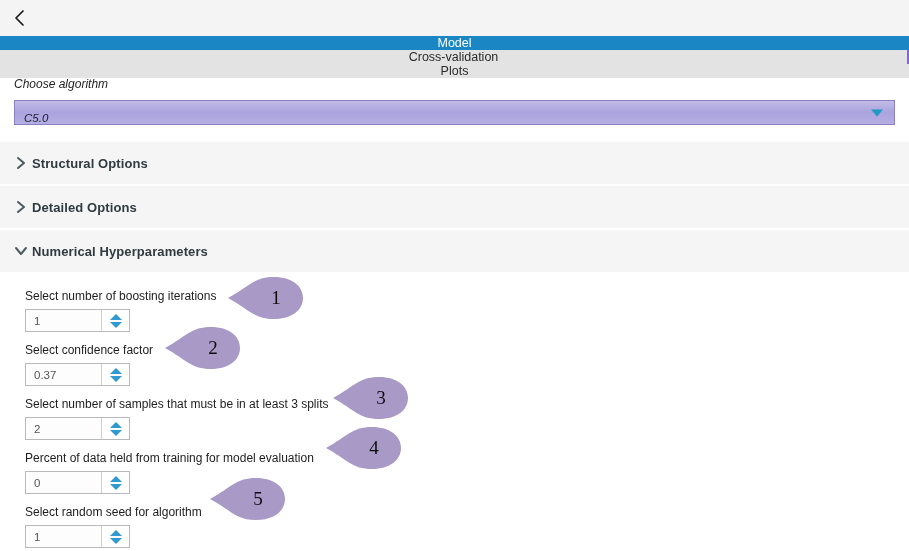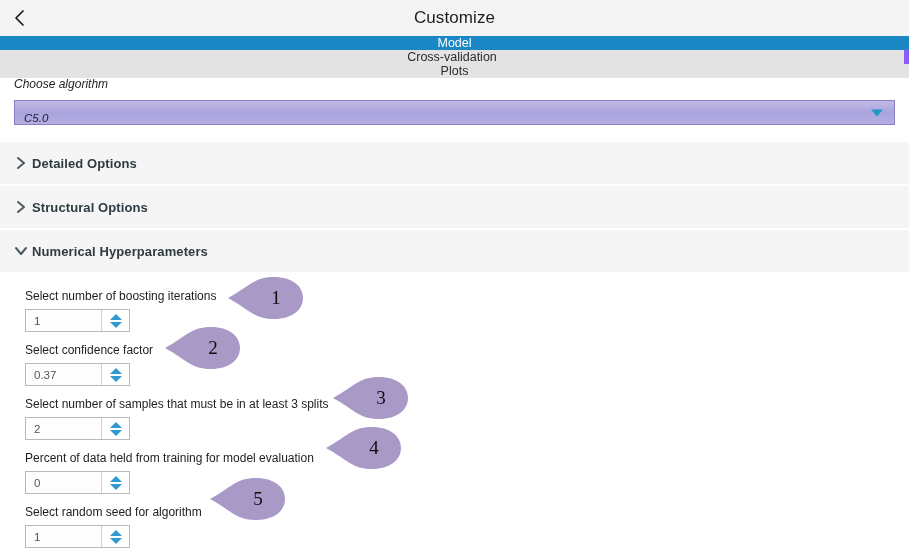--- a/index.html
+++ b/index.html
@@ -43,21 +43,21 @@
     border-bottom: 3px solid #1a87c4;
     flex-direction: column;
   }
   .tab {
     flex: 1 1 0;
     display: flex; align-items: center; justify-content: center;
     font-size: 12.5px;
     color: #2b2b2b;
     cursor: pointer;
     background: #e3e3e3;
-    border-right: 5px solid #8b5cf6;
+    border-right: 2px solid #8b5cf6;
     user-select: none;
   }
   .tab:last-child { border-right: none; }
   .tab.active {
     background: #1a87c4;
     color: #ffffff;
     border-right: none;
   }
 
   
@@ -194,21 +194,20 @@
 <div id="app">
 
   <div class="titlebar">
     <div class="back-btn">
       <span>
         <svg width="12" height="18" viewBox="0 0 12 18">
           <polyline points="9,2 2,9 9,16" fill="none" stroke="#1a1a1a" stroke-width="1.7" stroke-linecap="round" stroke-linejoin="round"></polyline>
         </svg>
       </span>
     </div>
-    <div class="title">Customize</div>
   </div>
 
   <div class="tabstrip">
     <div class="tab active">
       <span>Model</span>
     </div>
     <div class="tab">
       <span>Cross-validation</span>
     </div>
     <div class="tab">
@@ -218,41 +217,41 @@
 
   <div class="chooser">
     <div class="chooser-label">Choose algorithm</div>
     <div class="select-box">
       <span class="select-value">C5.0</span>
       <span class="select-arrow"></span>
     </div>
   </div>
 
   <div class="accordion">
+
+    <div class="acc-header">
+      <span class="acc-chevron">
+        <svg width="10" height="14" viewBox="0 0 10 14">
+          <polyline points="2,2 8,7 2,12" fill="none" stroke="#4c5b61" stroke-width="2" stroke-linecap="round" stroke-linejoin="round"></polyline>
+        </svg>
+      </span>
+      <span class="acc-title">Structural Options</span>
+    </div>
 
     <div class="acc-header">
       <span class="acc-chevron">
         <svg width="10" height="14" viewBox="0 0 10 14">
           <polyline points="2,2 8,7 2,12" fill="none" stroke="#4c5b61" stroke-width="2" stroke-linecap="round" stroke-linejoin="round"></polyline>
         </svg>
       </span>
       <span class="acc-title">Detailed Options</span>
     </div>
 
     <div class="acc-header">
       <span class="acc-chevron">
-        <svg width="10" height="14" viewBox="0 0 10 14">
-          <polyline points="2,2 8,7 2,12" fill="none" stroke="#4c5b61" stroke-width="2" stroke-linecap="round" stroke-linejoin="round"></polyline>
-        </svg>
-      </span>
-      <span class="acc-title">Structural Options</span>
-    </div>
-
-    <div class="acc-header">
-      <span class="acc-chevron">
         <svg width="14" height="10" viewBox="0 0 14 10">
           <polyline points="2,2 7,8 12,2" fill="none" stroke="#4c5b61" stroke-width="2" stroke-linecap="round" stroke-linejoin="round"></polyline>
         </svg>
       </span>
       <span class="acc-title">Numerical Hyperparameters</span>
     </div>
 
     <div class="acc-body">
 
       <div class="field">

